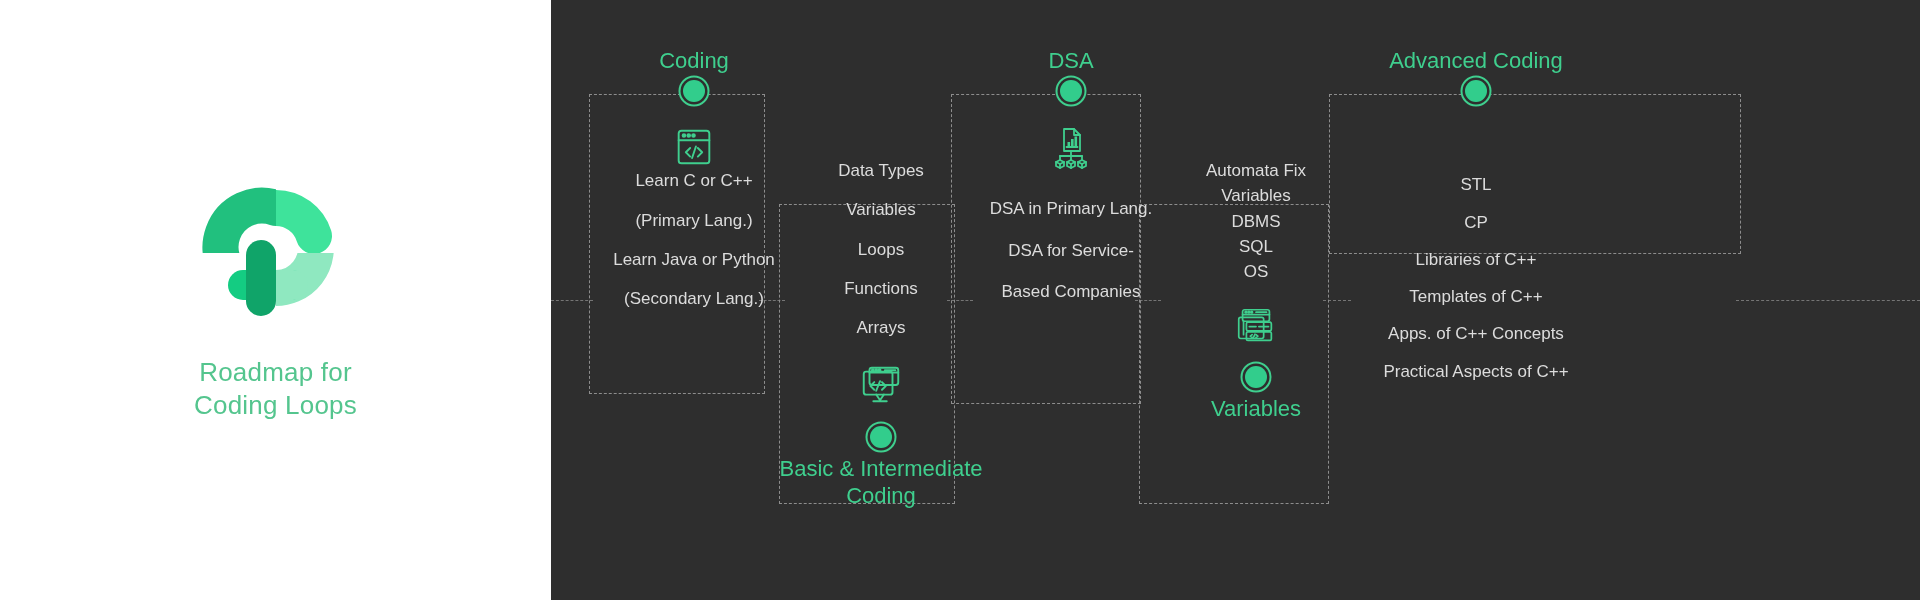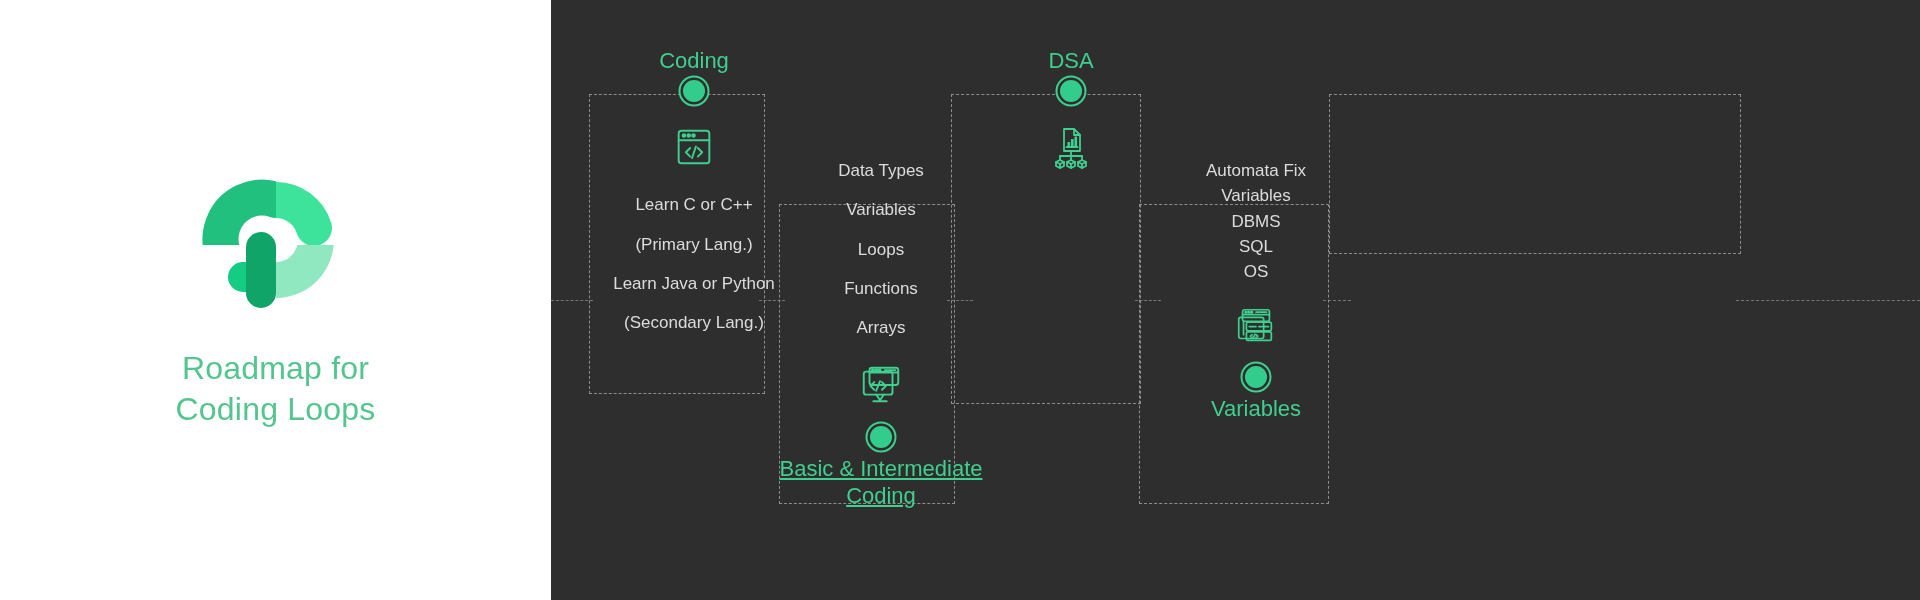--- a/index.html
+++ b/index.html
@@ -11,21 +11,21 @@
   .page{position:relative;width:1920px;height:600px;}
 
   
   .left-panel{
     position:absolute;left:0;top:0;width:551px;height:600px;
     background:#ffffff;
     display:flex;flex-direction:column;align-items:center;justify-content:center;
   }
   .logo{position:relative;width:160px;height:150px;margin-bottom:28px;}
   .brand-title{
-    color:#54c58e;font-size:32px;line-height:1.28;text-align:center;
+    color:#54c58e;font-size:26px;line-height:1.28;text-align:center;
     font-weight:400;letter-spacing:.2px;
   }
 
   
   .right-panel{
     position:absolute;left:551px;top:0;width:1556px;height:600px;
     background:#2e2e2e;overflow:hidden;
   }
 
   
@@ -147,21 +147,21 @@
           <line x1="8" y1="17" x2="40" y2="17"></line>
           <circle cx="13.5" cy="12" r="1.4" fill="#3fcf8e"></circle>
           <circle cx="18.5" cy="12" r="1.4" fill="#3fcf8e"></circle>
           <circle cx="23.5" cy="12" r="1.4" fill="#3fcf8e"></circle>
           <polyline points="20,25 15.5,29.5 20,34"></polyline>
           <polyline points="28,25 32.5,29.5 28,34"></polyline>
           <line x1="26" y1="23.5" x2="22" y2="35.5"></line>
         </svg>
       </div>
 
-      <div class="items" style="margin-top:24px;gap:18px;">
+      <div class="items" style="gap:18px;">
         <div class="item">Learn C or C++</div>
         <div class="item">(Primary Lang.)</div>
         <div class="item">Learn Java or Python</div>
         <div class="item">(Secondary Lang.)</div>
       </div>
     </div>
 
     <div class="col" id="col2">
       <div class="items" style="gap:18px;">
         <div class="item">Data Types</div>
@@ -183,21 +183,21 @@
           <polyline points="17,21 13,25 17,29"></polyline>
           <polyline points="25,21 29,25 25,29"></polyline>
           <line x1="23" y1="20" x2="19" y2="30"></line>
           <line x1="19" y1="34" x2="23" y2="40"></line>
           <line x1="27" y1="34" x2="23" y2="40"></line>
           <line x1="16" y1="41" x2="30" y2="41"></line>
         </svg>
       </div>
 
       <div class="node" style="margin-top:18px;"></div>
-      <div class="col-title wrap" style="margin-top:8px;text-decoration:underline;">
+      <div class="col-title wrap" style="margin-top:8px;">
         <div>Basic &amp; Intermediate</div>
         <div>Coding</div>
       </div>
     </div>
 
     <div class="col" id="col3">
       <div class="col-title">DSA</div>
       <div class="node" style="margin-top:6px;"></div>
 
       <div class="icon-wrap" style="margin-top:22px;">
@@ -224,20 +224,25 @@
               <line x1="24" y1="40" x2="24" y2="44"></line>
           </g>
           <g>
             <path d="M35 36 l4 2 v4 l-4 2 l-4 -2 v-4 z"></path>
             <path d="M31 38 l4 2 l4 -2"></path>
               <line x1="35" y1="40" x2="35" y2="44"></line>
           </g>
         </svg>
       </div>
 
+      <div class="items" style="margin-top:26px;gap:20px;">
+        <div class="item">DSA in Primary Lang.</div>
+        <div class="item">DSA for Service-</div>
+        <div class="item">Based Companies</div>
+      </div>
     </div>
 
     <div class="col" id="col4">
       <div class="items" style="gap:4px;">
         <div class="item">Automata Fix</div>
         <div class="item">Variables</div>
         <div class="item">DBMS</div>
         <div class="item">SQL</div>
         <div class="item">OS</div>
       </div>
@@ -259,15 +264,28 @@
           <polyline points="20,32 18,33.5 20,35"></polyline>
           <polyline points="24,32 26,33.5 24,35"></polyline>
           <line x1="23" y1="31.5" x2="21" y2="35.5"></line>
         </svg>
       </div>
 
       <div class="node" style="margin-top:16px;"></div>
       <div class="col-title" style="margin-top:8px;">Variables</div>
     </div>
 
+    <div class="col" id="col5">
+      <div class="col-title">Advanced Coding</div>
+      <div class="node" style="margin-top:6px;"></div>
+
+      <div class="items" style="margin-top:72px;gap:16px;">
+        <div class="item">STL</div>
+        <div class="item">CP</div>
+        <div class="item">Libraries of C++</div>
+        <div class="item">Templates of C++</div>
+        <div class="item">Apps. of C++ Concepts</div>
+        <div class="item">Practical Aspects of C++</div>
+      </div>
+    </div>
 
   </div>
 </div>
 
 </body></html>

